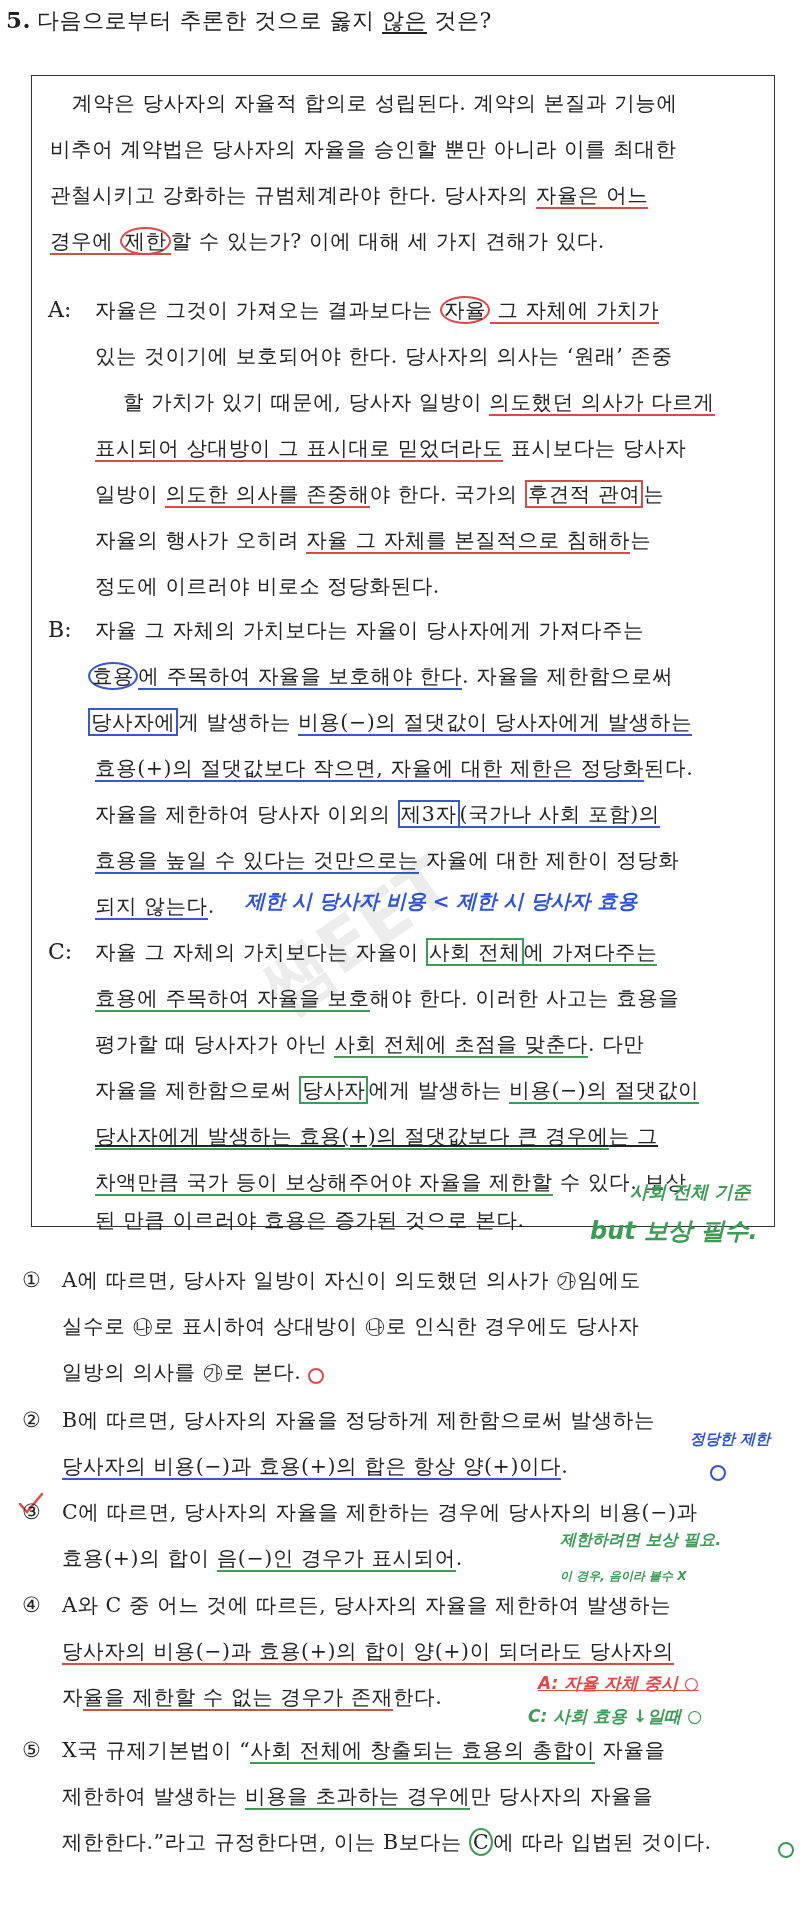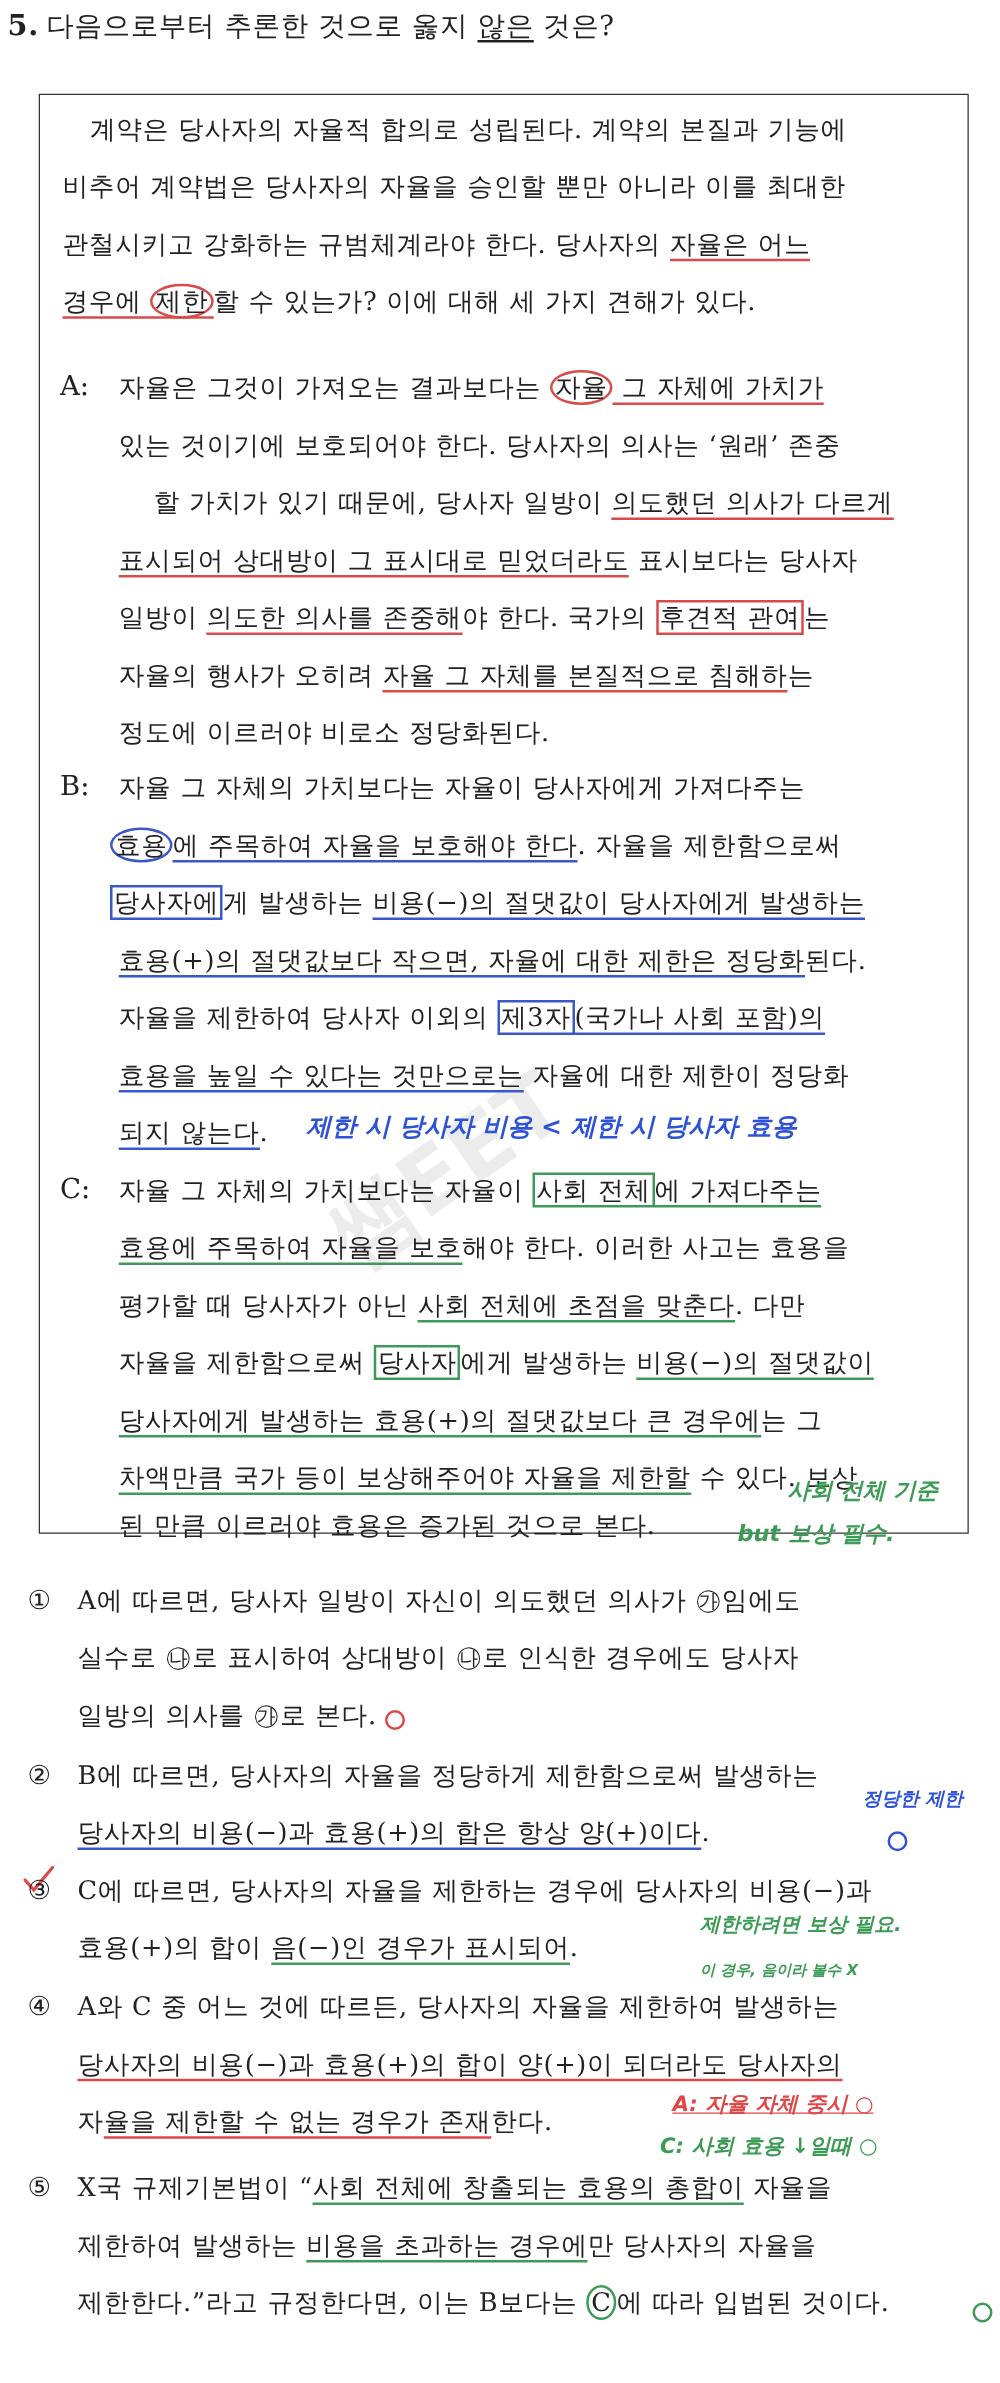--- a/index.html
+++ b/index.html
@@ -132,31 +132,31 @@
 </div>
 <div class="line" style="left:95px; top:983px;">
   <span class="ul-green">효용에 주목하여 자율을 보호</span><span>해야 한다. 이러한 사고는 효용을</span>
 </div>
 <div class="line" style="left:95px; top:1029px;">
   <span>평가할 때 당사자가 아닌 </span><span class="ul-green">사회 전체에 초점을 맞춘다</span><span>. 다만</span>
 </div>
 <div class="line" style="left:95px; top:1075px;">
   <span>자율을 제한함으로써 </span><span class="box-green">당사자</span><span>에게 발생하는 </span><span class="ul-green">비용(−)의 절댓값이</span>
 </div>
-<div class="line" style="left:95px; top:1121px;">
+<div class="line" style="left:95px; top:1121px;text-decoration:underline;">
   <span class="ul-green">당사자에게 발생하는 효용(+)의 절댓값보다 큰 경우에</span><span>는 그</span>
 </div>
 <div class="line" style="left:95px; top:1167px;">
   <span class="ul-green">차액만큼 국가 등이 보상해주어야 자율을 제한할</span><span> 수 있다. 보상</span>
 </div>
 <div class="line" style="left:95px; top:1205px;">
   <span>된 만큼 이르러야 효용은 증가된 것으로 본다.</span>
 </div>
 <div class="hand green" style="left:630px; top:1180px; font-size:18px;">사회 전체 기준</div>
-<div class="hand green" style="left:590px; top:1215px; font-size:18px;">but 보상 필수.</div>
+<div class="hand green" style="left:590px; top:1215px; font-size:24px;">but 보상 필수.</div>
 
 <div class="opt-num" style="left:22px; top:1265px;">①</div>
 <div class="line" style="left:62px; top:1265px;"><span>A에 따르면, 당사자 일방이 자신이 의도했던 의사가 ㉮임에도</span></div>
 <div class="line" style="left:62px; top:1311px;"><span>실수로 ㉯로 표시하여 상대방이 ㉯로 인식한 경우에도 당사자</span></div>
 <div class="line" style="left:62px; top:1357px;"><span>일방의 의사를 ㉮로 본다.</span></div>
 <div class="mark-circle" style="left:308px; top:1368px; border:2.5px solid #d94b4b;"></div>
 
 <div class="opt-num" style="left:22px; top:1405px;">②</div>
 <div class="line" style="left:62px; top:1405px;"><span>B에 따르면, 당사자의 자율을 정당하게 제한함으로써 발생하는</span></div>
 <div class="line" style="left:62px; top:1451px;"><span class="ul-blue">당사자의 비용(−)과 효용(+)의 합은 항상 양(+)이다</span><span>.</span></div>

